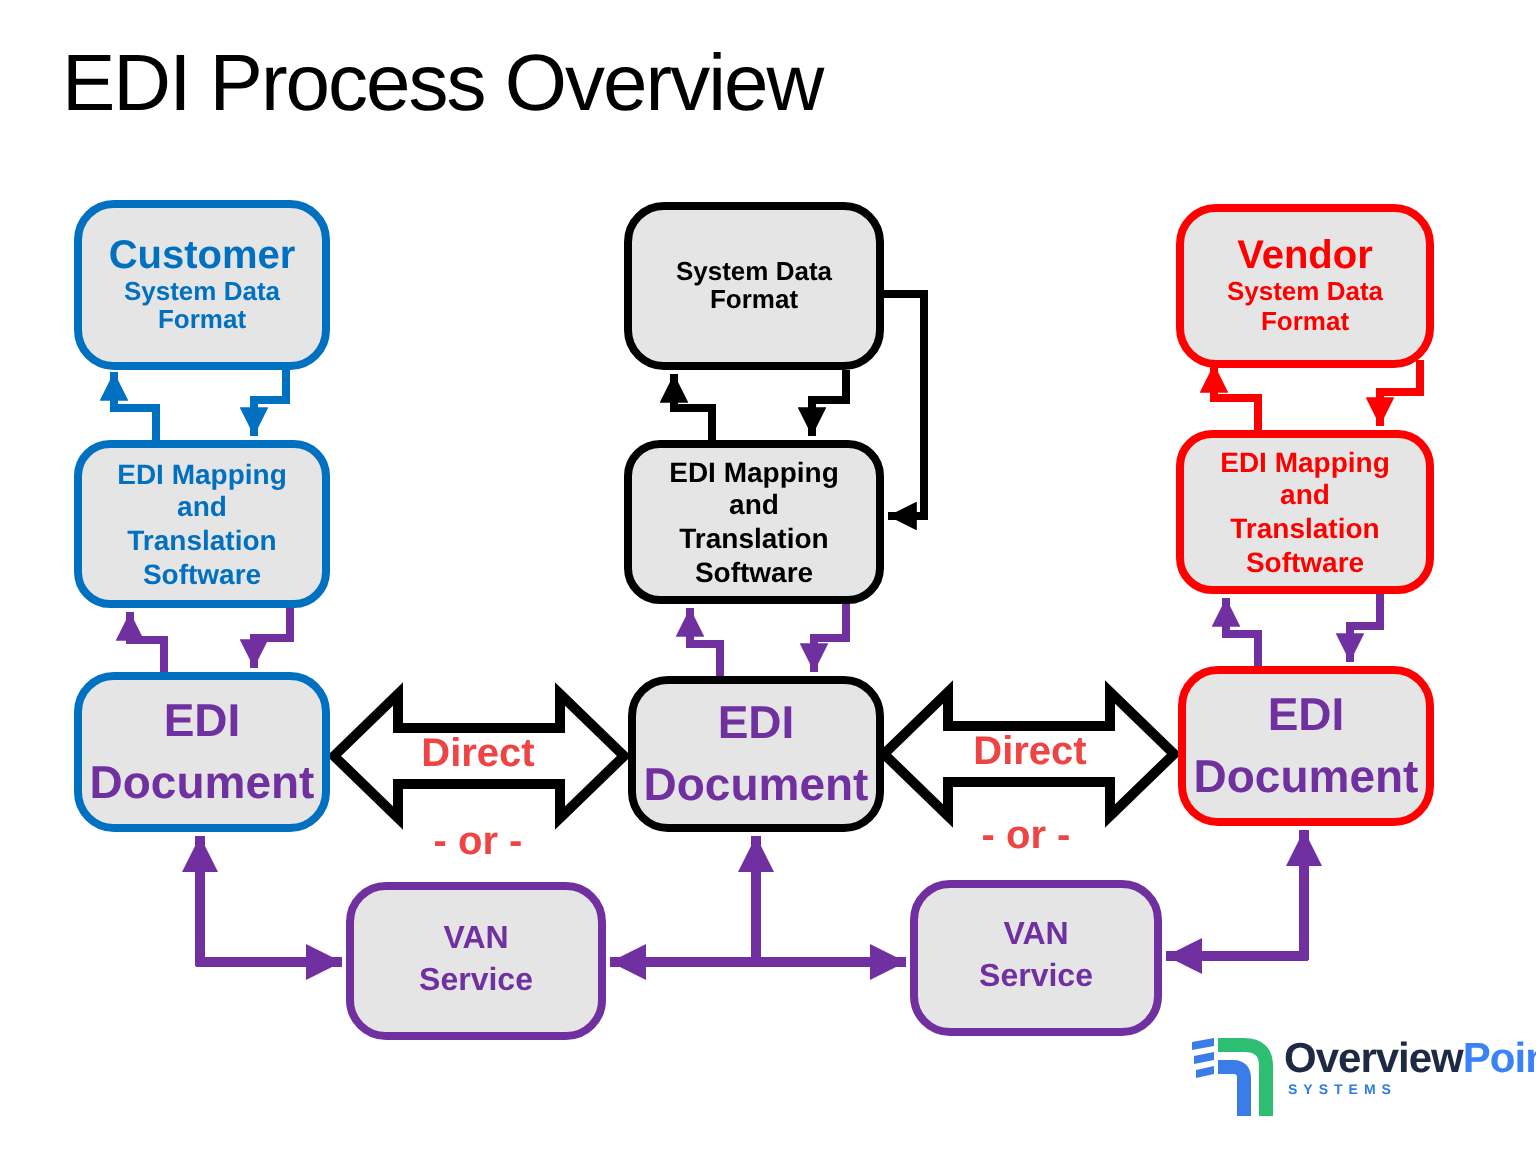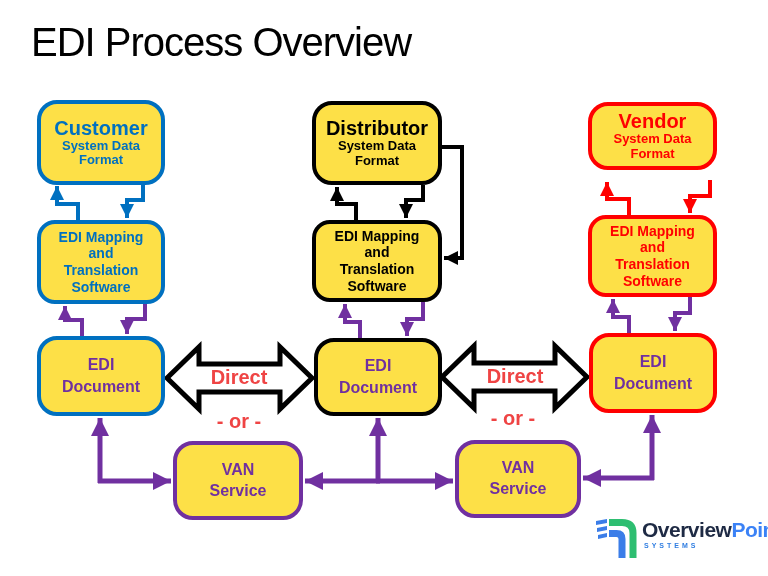--- a/index.html
+++ b/index.html
@@ -6,33 +6,33 @@
   .slide {
     position:relative; width:768px; height:576px; background:#ffffff;
     font-family:"Liberation Sans", sans-serif; overflow:hidden;
   }
   .title {
     position:absolute; left:31px; top:20px; font-size:40px; font-weight:normal;
     color:#000000; letter-spacing:-1px; white-space:nowrap;
   }
   svg.arrows { position:absolute; left:0; top:0; z-index:1; }
   .box {
-    position:absolute; box-sizing:border-box; z-index:2; background:#fde047;
+    position:absolute; box-sizing:border-box; z-index:2; background:#e5e5e5;
     border:4px solid #000; border-radius:20px;
     display:flex; flex-direction:column; align-items:center; justify-content:center;
     text-align:center; line-height:1.12;
   }
   .blue   { border-color:#0070C0; color:#0070C0; }
   .black  { border-color:#000000; color:#000000; }
   .red    { border-color:#FF0000; color:#FF0000; }
   .purple { border-color:#7030A0; color:#7030A0; }
   .entity-name { font-size:20px; font-weight:bold; line-height:1.05; }
   .entity-sub  { font-size:13px; font-weight:bold; line-height:1.1; }
   .map-line { font-size:14px; font-weight:bold; line-height:1.18; }
-  .doc-line { font-size:16px; font-weight:bold; line-height:1.35; color:#7030A0; }
+  .doc-line { font-size:23px; font-weight:bold; line-height:1.35; color:#7030A0; }
   .van-line { font-size:16px; font-weight:bold; line-height:1.3; color:#7030A0; }
   .float-label { position:absolute; z-index:3; text-align:center; color:#ef4444; font-weight:bold; }
   .direct-label { font-size:20px; }
   .or-label { font-size:20px; }
   .logo { position:absolute; left:594px; top:513px; z-index:2; display:flex; align-items:flex-start; }
   .logo-icon { width:44px; height:46px; }
   .logo-text { margin-left:4px; margin-top:6px; }
   .logo-brand { font-size:21px; line-height:1; letter-spacing:-0.5px; }
   .logo-brand .b { font-weight:bold; color:#1E2A44; }
   .logo-brand .l { font-weight:bold; color:#3b82f6; }
@@ -103,36 +103,35 @@
     <div class="map-line">and</div>
     <div class="map-line">Translation</div>
     <div class="map-line">Software</div>
   </div>
   <div class="box blue" style="left:37px; top:336px; width:128px; height:80px;">
     <div class="doc-line">EDI</div>
     <div class="doc-line">Document</div>
   </div>
 
   <div class="box black" style="left:312px; top:101px; width:130px; height:84px;">
-    <div class="entity-name">Distributor</div>
     <div class="entity-sub">System Data</div>
     <div class="entity-sub">Format</div>
   </div>
   <div class="box black" style="left:312px; top:220px; width:130px; height:82px; border-radius:18px;">
     <div class="map-line">EDI Mapping</div>
     <div class="map-line">and</div>
     <div class="map-line">Translation</div>
     <div class="map-line">Software</div>
   </div>
   <div class="box black" style="left:314px; top:338px; width:128px; height:78px;">
     <div class="doc-line">EDI</div>
     <div class="doc-line">Document</div>
   </div>
 
-  <div class="box red" style="left:588px; top:102px; width:129px; height:68px;">
+  <div class="box red" style="left:588px; top:102px; width:129px; height:82px;">
     <div class="entity-name">Vendor</div>
     <div class="entity-sub">System Data</div>
     <div class="entity-sub">Format</div>
   </div>
   <div class="box red" style="left:588px; top:215px; width:129px; height:82px; border-radius:18px;">
     <div class="map-line">EDI Mapping</div>
     <div class="map-line">and</div>
     <div class="map-line">Translation</div>
     <div class="map-line">Software</div>
   </div>

